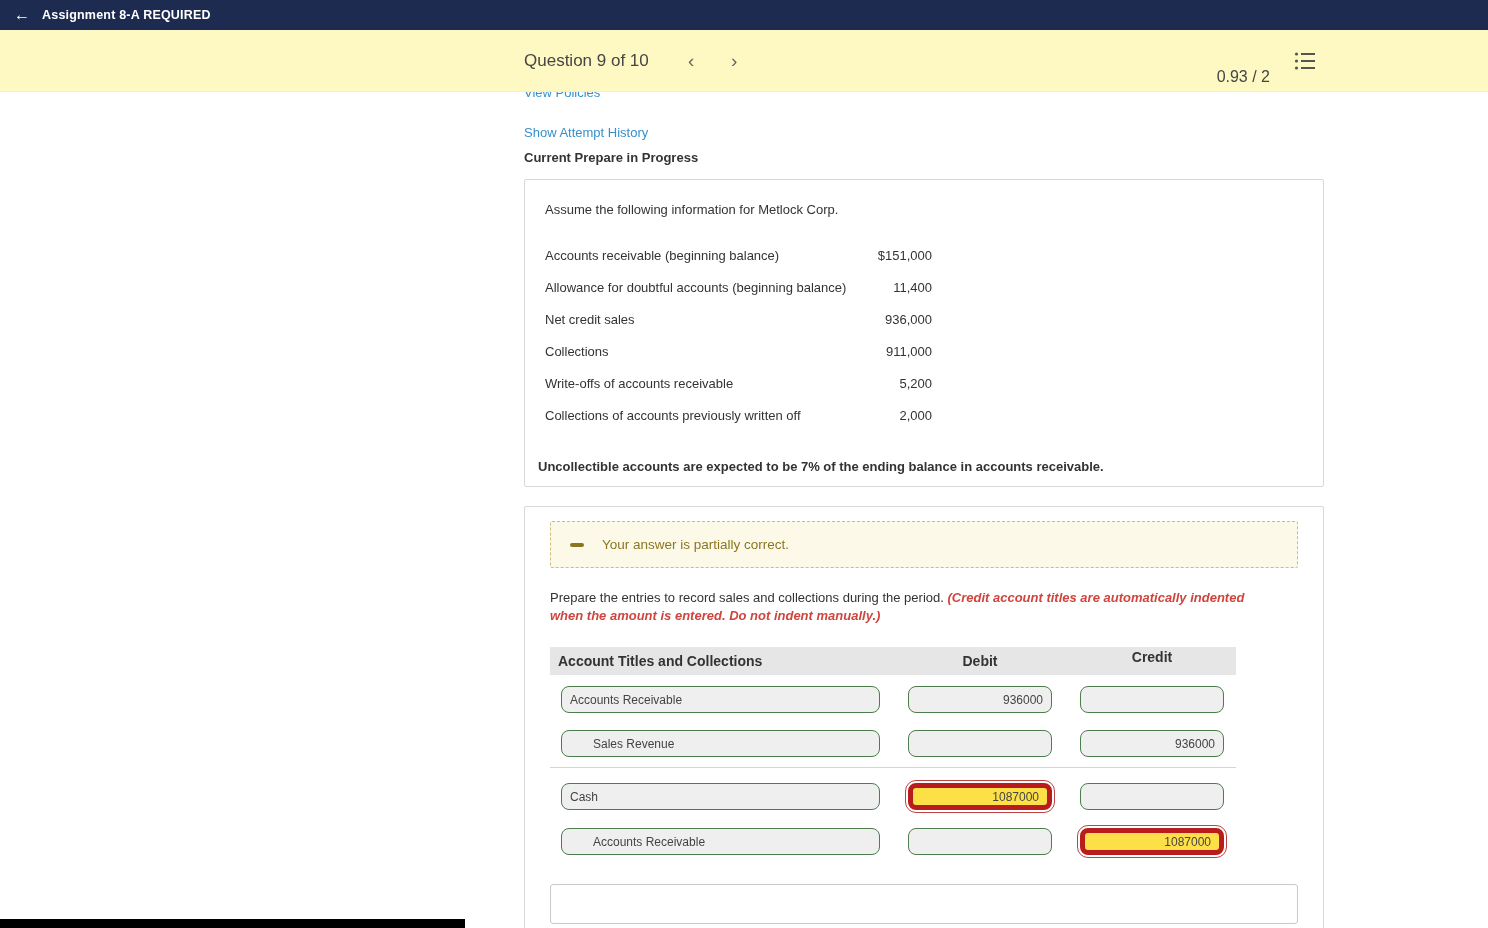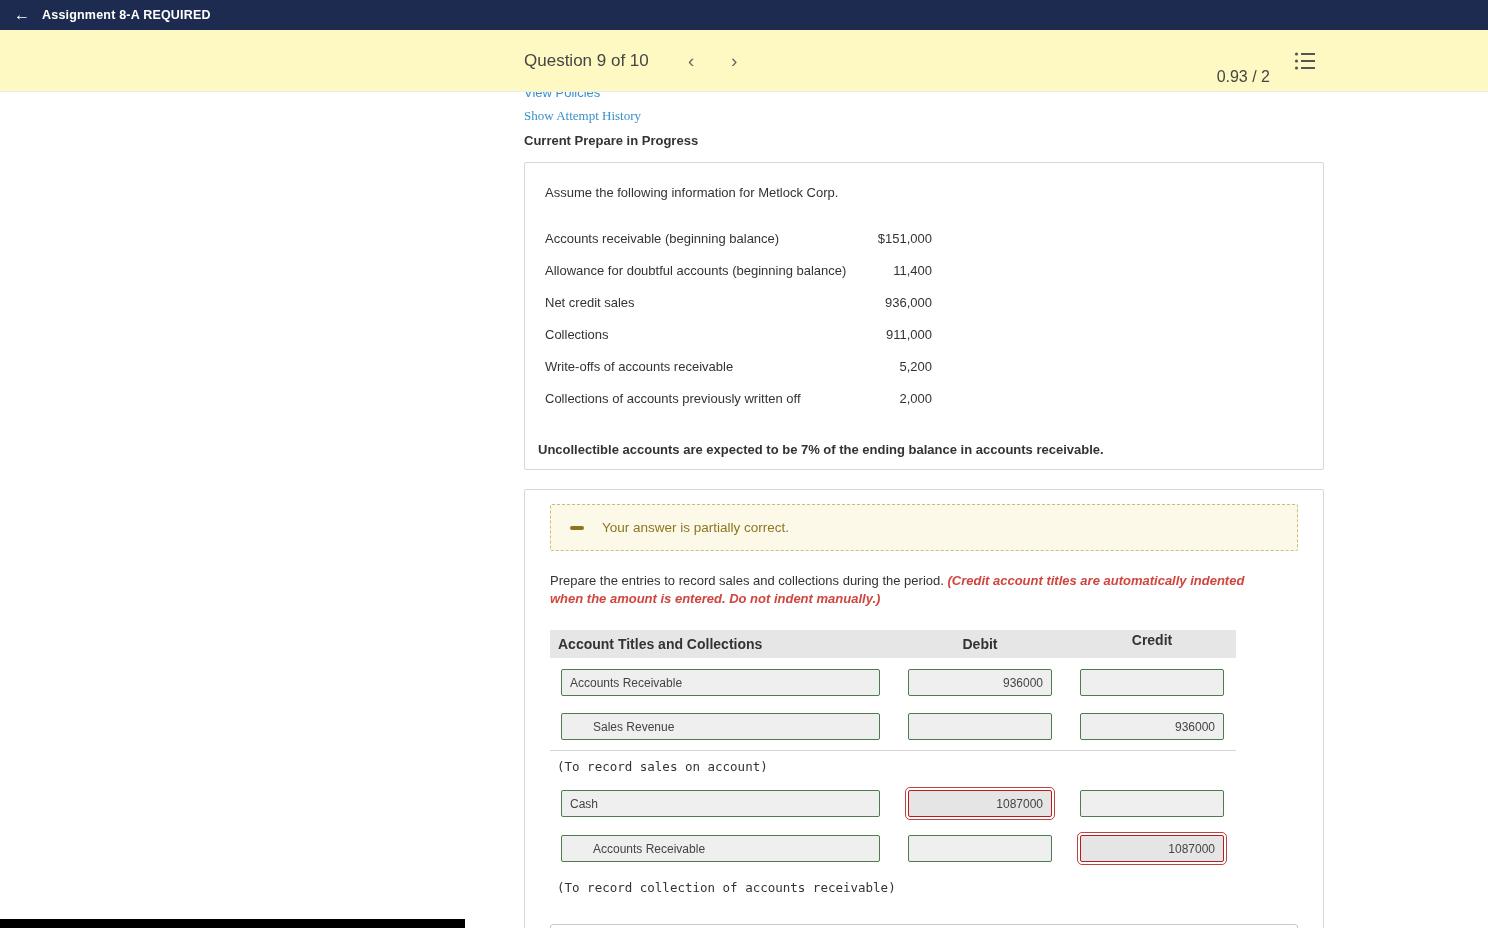--- a/index.html
+++ b/index.html
@@ -25,21 +25,21 @@
   .q-score { position:absolute; right:218px; top:16px; height:62px; display:flex; align-items:center;
     font-size:16px; color:#454545; }
   .q-list-icon { position:absolute; right:172px; top:21px; width:22px; height:20px; cursor:pointer; }
 
   
   .page-content { position:absolute; top:92px; left:0; right:0; bottom:0; overflow:hidden; background:#fff; }
   .content-column { margin-left:524px; width:800px; margin-top:-9px; }
 
   .link { color:#3790c9; font-size:13px; text-decoration:none; display:inline-block; cursor:pointer; }
   .view-policies { height:16px; line-height:16px; }
-  .show-attempt { margin-top:7px; height:16px; line-height:16px;font-family:Liberation Serif, serif; }
+  .show-attempt { margin-top:24px; height:16px; line-height:16px; }
   .current-attempt { margin-top:9px; font-size:13px; font-weight:bold; color:#333; height:17px; }
 
   .card { border:1px solid #d8d8d8; border-radius:2px; background:#fff; }
   .card-problem { margin-top:12px; height:308px; padding:22px 20px 0 20px; }
   .problem-intro { font-size:13px; color:#333; }
   .facts { margin-top:22px; width:387px; }
   .fact-row { display:flex; justify-content:space-between; align-items:center; height:32px;
     font-size:13px; color:#333; }
   .problem-note { margin-top:28px; font-size:13px; color:#333; margin-left:-7px;font-weight:bold; }
 
@@ -55,24 +55,24 @@
   .journal { margin-top:22px; width:686px; }
   .journal-header { position:relative; width:686px; height:28px; background:#e6e6e6;
     font-size:14px; font-weight:bold; color:#333; }
   .jh-account { position:absolute; left:8px; top:0; height:28px; display:flex; align-items:center; }
   .jh-debit { position:absolute; left:358px; width:144px; top:0; height:28px; display:flex;
     align-items:center; justify-content:center; }
   .jh-credit { position:absolute; left:530px; width:144px; top:0; height:19px; display:flex;
     align-items:center; justify-content:center; }
 
   .journal-row { position:relative; width:686px; height:28px; }
-  .cell { position:absolute; height:27px; font-size:12px; color:#444; border-radius:2px;
+  .cell { position:absolute; height:27px; font-size:12px; color:#444; border-radius:8px;
     font-family:"Liberation Sans","DejaVu Sans",sans-serif; }
   .cell.correct { background:#efefef; border:1.5px solid #4d7c4d; }
-  .cell.incorrect { background:#e5e5e5; border:1px solid #b91c1c; outline:1px solid #bb4341;
+  .cell.incorrect { background:#fde047; border:5px solid #b91c1c; outline:1px solid #bb4341;
     outline-offset:2px; }
   .cell-account { left:11px; width:319px; padding-left:8px; text-align:left; }
   .cell-account.indented { padding-left:31px; }
   .cell-debit { left:358px; width:144px; padding-right:8px; text-align:right; }
   .cell-credit { left:530px; width:144px; padding-right:8px; text-align:right; }
 
   .row-1 { margin-top:11px; }
   .row-2 { margin-top:16px; }
   .journal-divider { margin-top:9px; width:686px; height:1px; background:#d5d5d5; }
   .journal-note { margin-top:8px; padding-left:7px; font-size:12.5px; color:#333;
@@ -179,35 +179,33 @@
           </div>
 
           <div class="journal-row row-2">
             <input class="cell cell-account indented correct" value="Sales Revenue" style="">
             <input class="cell cell-debit correct" value="" style="">
             <input class="cell cell-credit correct" value="936000" style="">
           </div>
 
           <div class="journal-divider"></div>
 
-          <div class="journal-note">(To record sales on account)</div>
 
           <div class="journal-row row-3">
             <input class="cell cell-account correct" value="Cash" style="">
             <input class="cell cell-debit incorrect" value="1087000" style="">
             <input class="cell cell-credit correct" value="" style="">
           </div>
 
           <div class="journal-row row-4">
             <input class="cell cell-account indented correct" value="Accounts Receivable" style="">
             <input class="cell cell-debit correct" value="" style="">
             <input class="cell cell-credit incorrect" value="1087000" style="">
           </div>
 
-          <div class="journal-note journal-note-2">(To record collection of accounts receivable)</div>
         </div>
 
         <div class="next-section-box"></div>
 
       </div>
     </div>
   </div>
 
   <div class="bottom-strip"></div>
 

